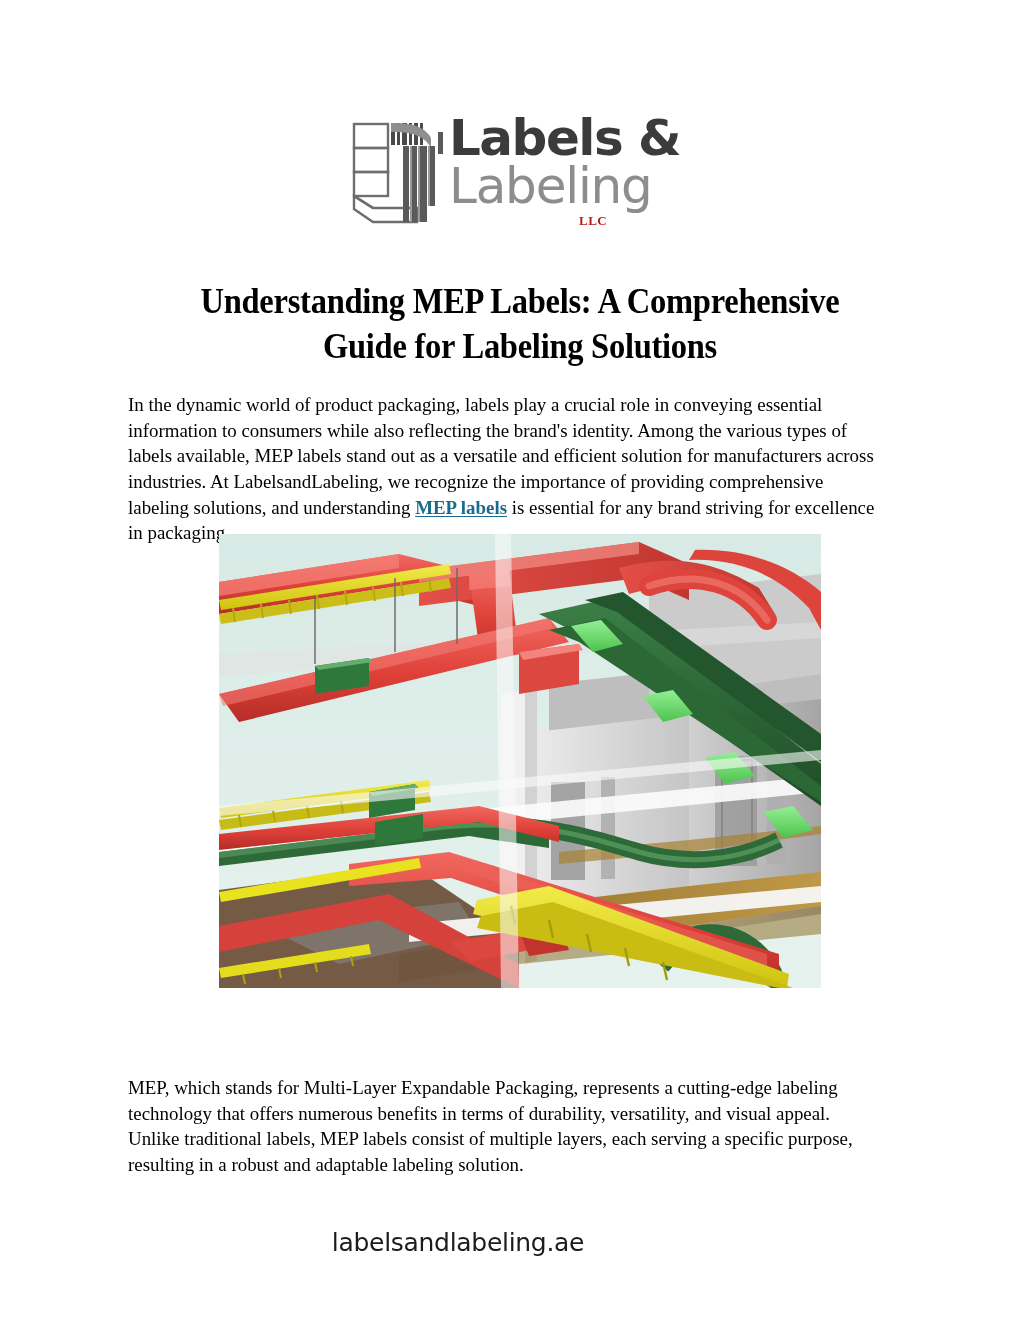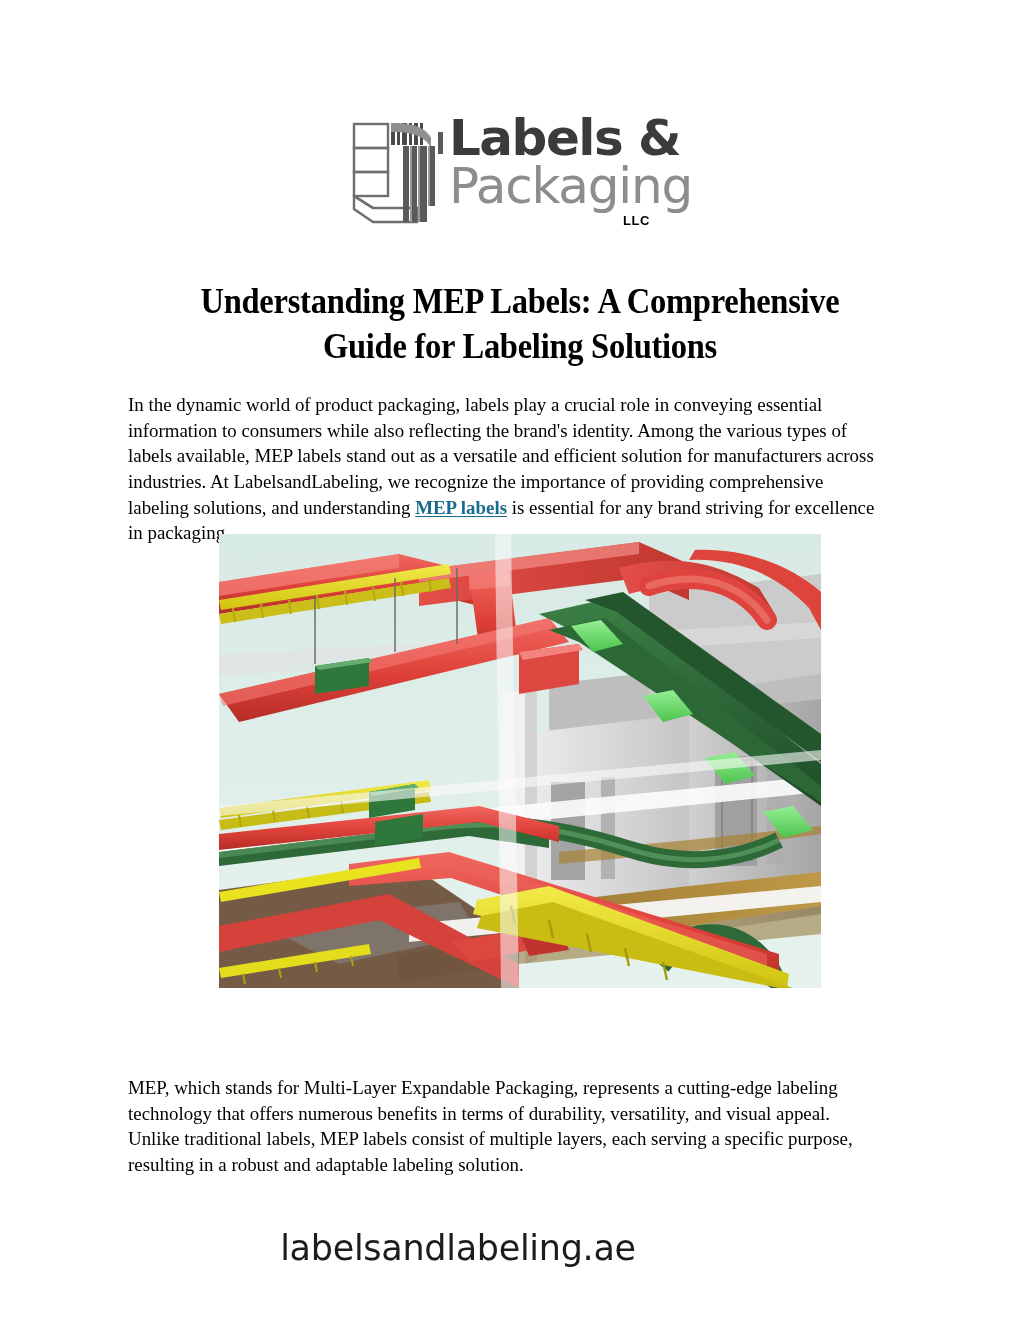--- a/index.html
+++ b/index.html
@@ -66,26 +66,25 @@
     font-weight: 400;
     letter-spacing: -1.2px;
     color: #8d8d8d;
     line-height: 56px;
     white-space: nowrap;
   }
   .wm-llc {
     position: absolute;
     left: 130px;
     top: 101px;
-    font-family: Liberation Sans, sans-serif;
+    font-family: Liberation Serif, serif;
     font-size: 13px;
     font-weight: 700;
     letter-spacing: 0.5px;
-    color: #000000;
-    margin-left: 44px;
+    color: #b91c1c;
   }
 
   
   .doc-title {
     position: absolute;
     left: 120px;
     top: 256px;
     width: 784px;
     text-align: center;
     font-family: "Liberation Serif", "DejaVu Serif", serif;
@@ -122,21 +121,21 @@
   }
 
   
   .footer {
     position: absolute;
     left: 0;
     top: 1228px;
     width: 900px;
     text-align: center;
     font-family: "DejaVu Sans", sans-serif;
-    font-size: 35px;
+    font-size: 25px;
     letter-spacing: -0.3px;
     color: #1c1c1c;
   }
 
   
   .figure {
     position: absolute;
     left: 211px;
     top: 534px;
     width: 602px;
@@ -188,21 +187,21 @@
         <g fill="#9a9a9a">
           <rect x="59" y="30" width="2" height="76"></rect>
           <rect x="67" y="30" width="2" height="76"></rect>
           <rect x="77" y="30" width="2" height="60"></rect>
         </g>
       </svg>
     </div>
 
     <div class="logo-wordmark">
       <div class="wm-line1">Labels &amp;</div>
-      <div class="wm-line2">Packaging</div>
+      <div class="wm-line2">Labeling</div>
       <div class="wm-llc">LLC</div>
     </div>
 
   </div>
 
   <h1 class="doc-title">Understanding MEP Labels: A Comprehensive Guide for Labeling Solutions</h1>
 
   <p class="para para-1">
     <span>In the dynamic world of product packaging, labels play a crucial role in conveying essential information to consumers while also reflecting the brand's identity. Among the various types of labels available, MEP labels stand out as a versatile and efficient solution for manufacturers across industries. At LabelsandLabeling, we recognize the importance of providing comprehensive labeling solutions, and understanding </span><a class="doclink" href="#">MEP labels</a><span> is essential for any brand striving for excellence in packaging.</span>
   </p>

